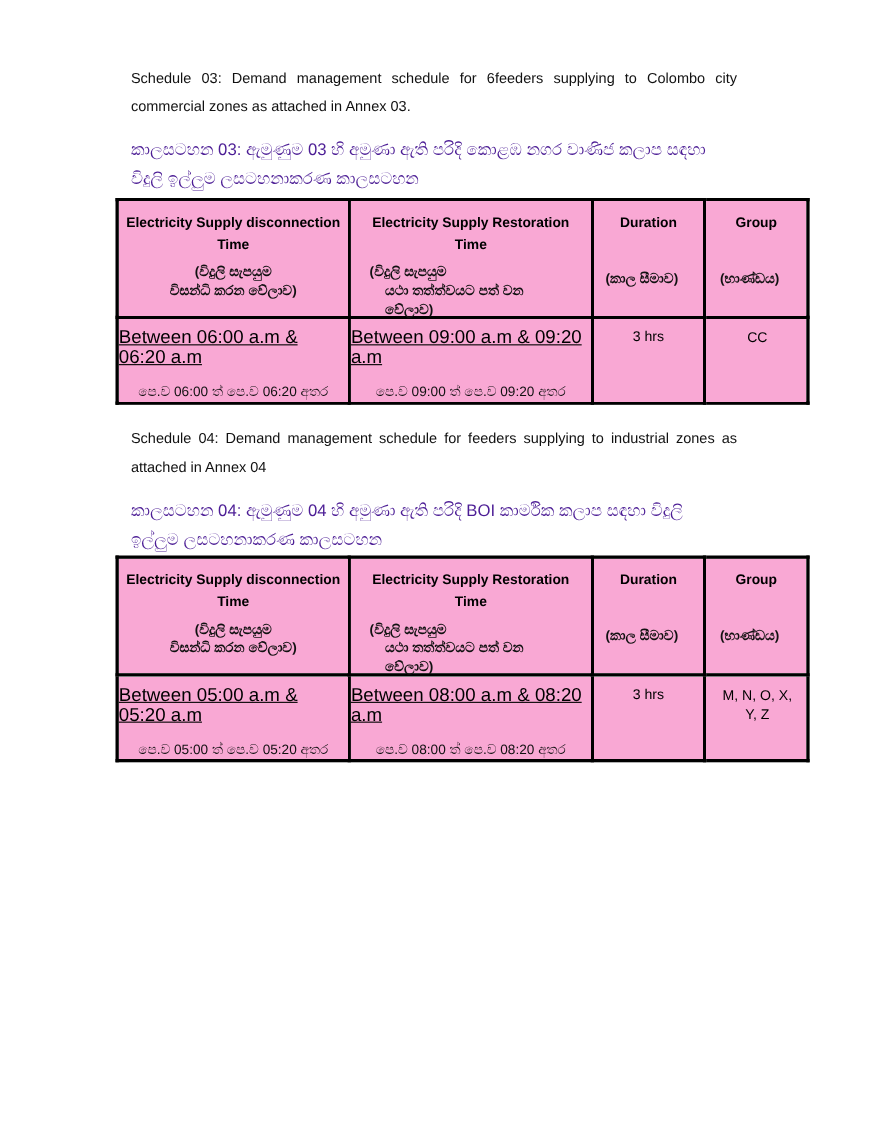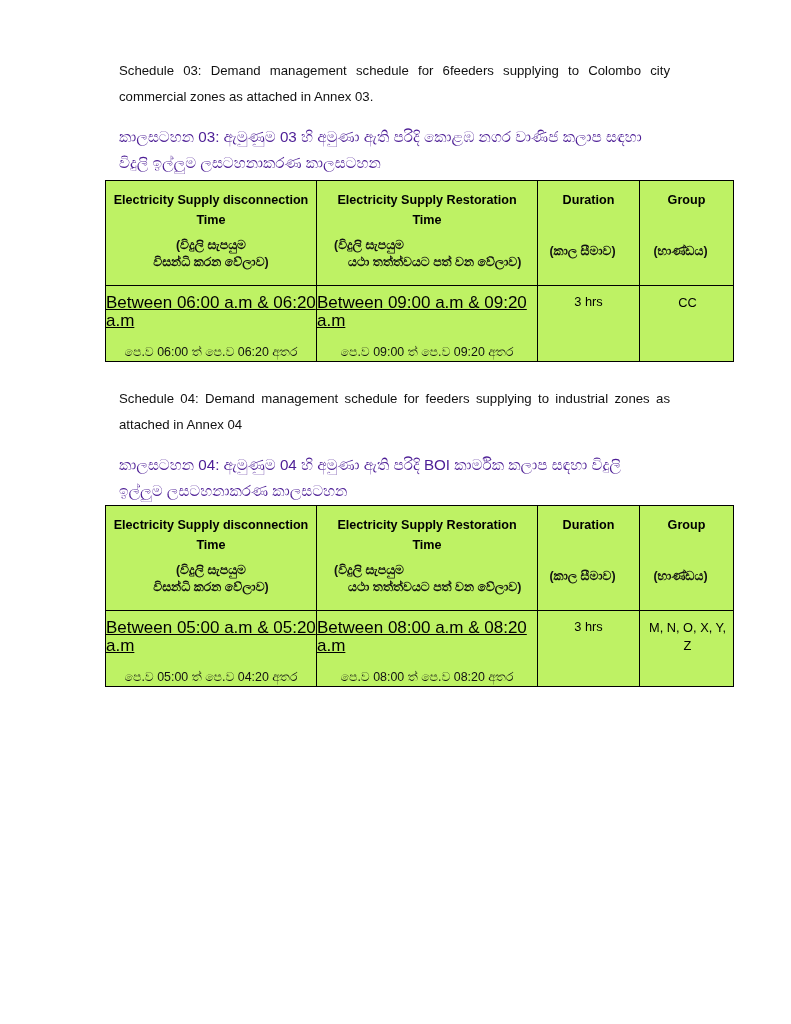--- a/index.html
+++ b/index.html
@@ -47,24 +47,24 @@
   .para-si:last-child { text-align: left; }
 
   
   .sched-table {
     position: absolute;
     border-collapse: collapse;
     table-layout: fixed;
     background: #ffffff;
   }
   .sched-table td, .sched-table th {
-    border: 1px solid #000000;
+    border: 3px solid #000000;
     vertical-align: top;
     padding: 0;
-    background: #bef264;
+    background: #f9a8d4;
   }
   .col-disc  { width: 211px; }
   .col-rest  { width: 221px; }
   .col-dur   { width: 102px; }
   .col-grp   { width: 94px; }
 
   .hdr-cell {
     height: 104px;
     position: relative;
   }
@@ -245,21 +245,21 @@
         <th class="hdr-cell">
           <div class="hdr-en">Group</div>
           <div class="hdr-si hdr-si-mid">(භාණ්ඩය)</div>
         </th>
       </tr>
     </thead>
     <tbody>
       <tr>
         <td class="body-cell" style="height:70px;">
           <div class="cell-en">Between 05:00 a.m &amp; 05:20 a.m</div>
-          <div class="cell-si">පෙ.ව 05:00 ත් පෙ.ව 04:20 අතර</div>
+          <div class="cell-si">පෙ.ව 05:00 ත් පෙ.ව 05:20 අතර</div>
         </td>
         <td class="body-cell" style="height:70px;">
           <div class="cell-en">Between 08:00 a.m &amp; 08:20 a.m</div>
           <div class="cell-si">පෙ.ව 08:00 ත් පෙ.ව 08:20 අතර</div>
         </td>
         <td class="body-cell" style="height:70px;">
           <div class="cell-dur">3 hrs</div>
         </td>
         <td class="body-cell" style="height:70px;">
           <div class="cell-grp">M, N, O, X, Y, Z</div>

